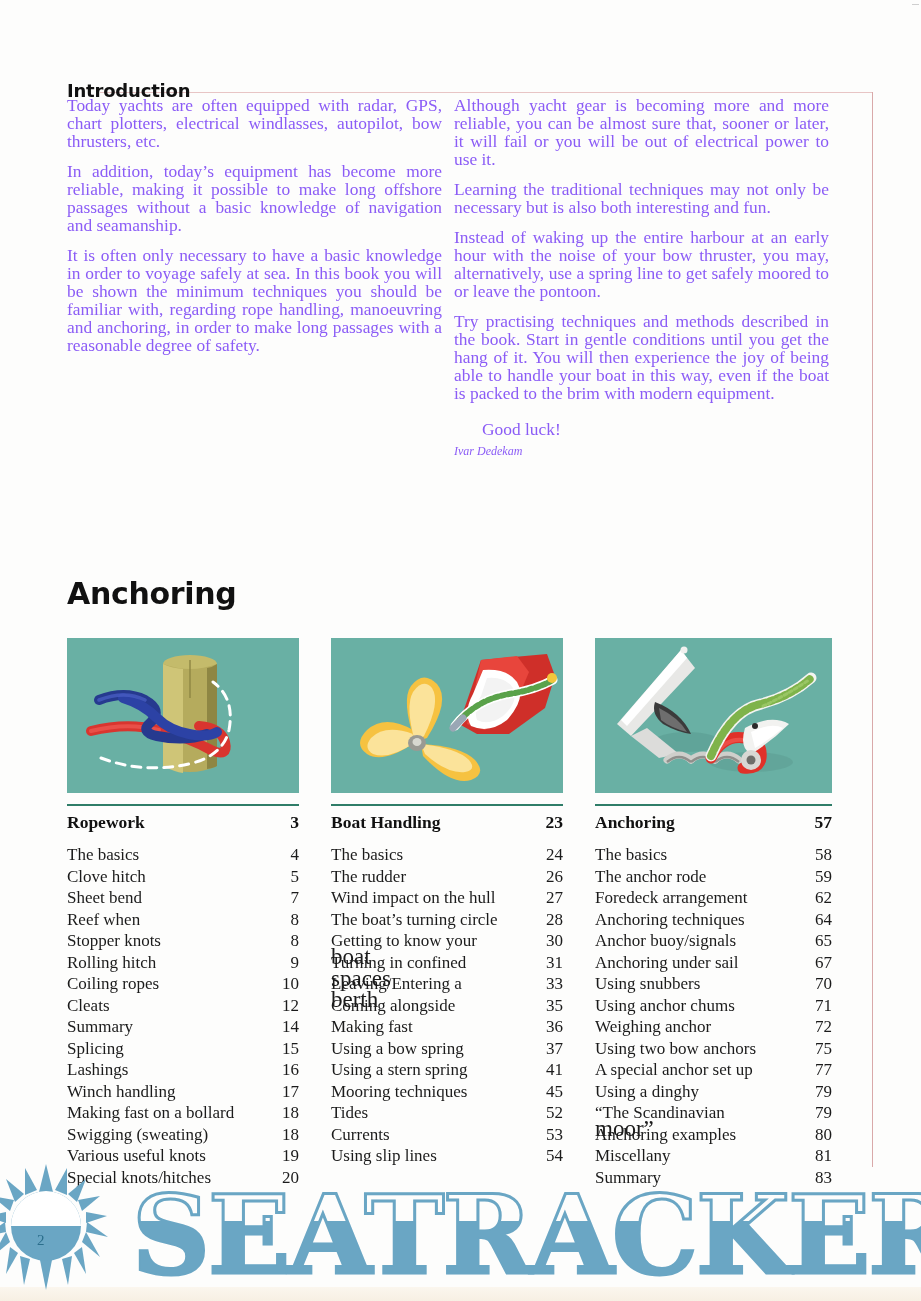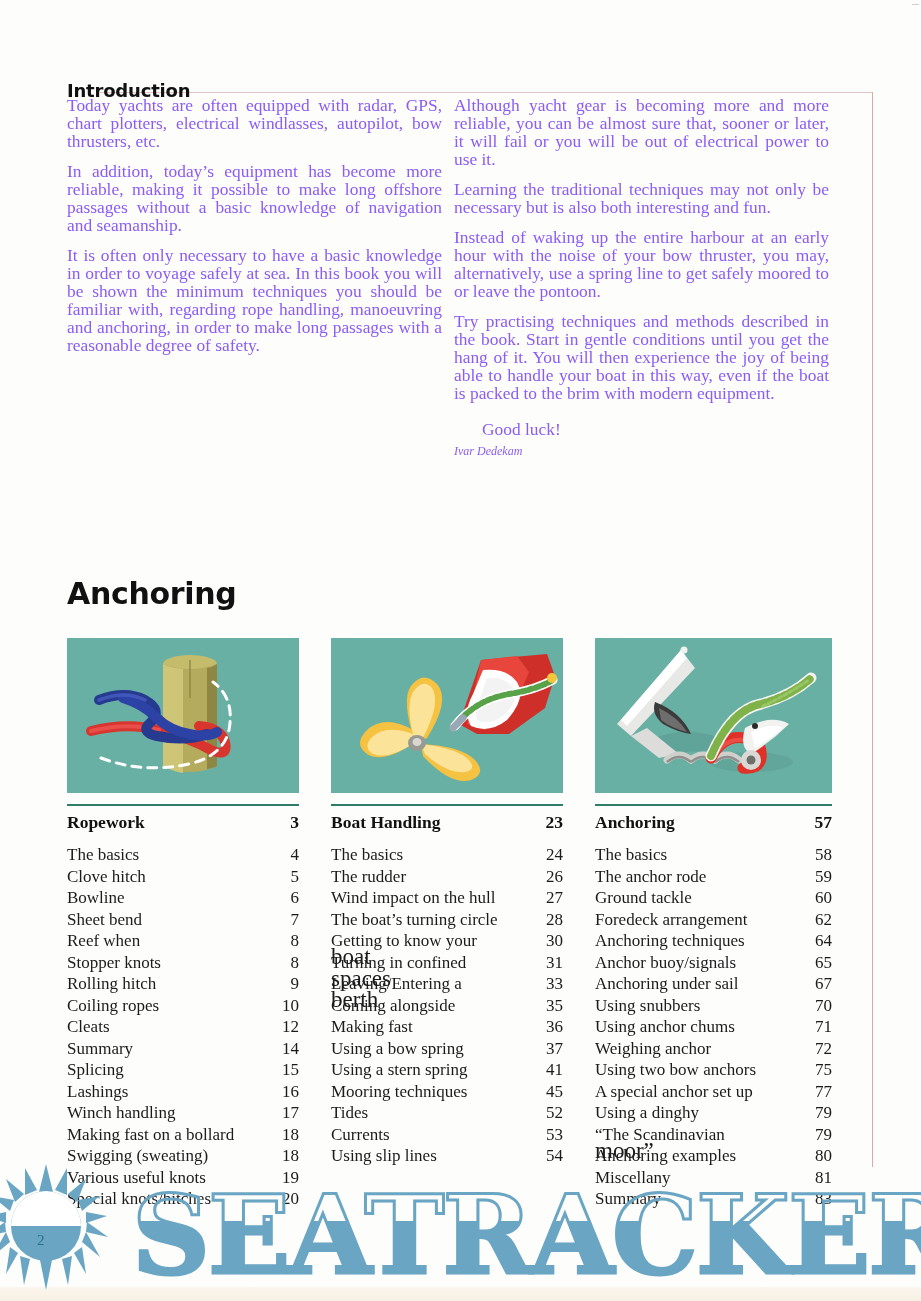--- a/index.html
+++ b/index.html
@@ -245,24 +245,20 @@
       <span>3</span>
     </div>
     <div class="toc-list">
       <div class="toc-row">
           <span class="t">The basics</span>
           <span class="p">4</span>
         </div>
       <div class="toc-row">
           <span class="t">Clove hitch</span>
           <span class="p">5</span>
-        </div>
-      <div class="toc-row">
-          <span class="t">Bowline</span>
-          <span class="p">6</span>
         </div>
       <div class="toc-row">
           <span class="t">Sheet bend</span>
           <span class="p">7</span>
         </div>
       <div class="toc-row">
           <span class="t">Reef when</span>
           <span class="p">8</span>
         </div>
       <div class="toc-row">
@@ -462,24 +458,20 @@
       <span>57</span>
     </div>
     <div class="toc-list">
       <div class="toc-row">
           <span class="t">The basics</span>
           <span class="p">58</span>
         </div>
       <div class="toc-row">
           <span class="t">The anchor rode</span>
           <span class="p">59</span>
-        </div>
-      <div class="toc-row">
-          <span class="t">Ground tackle</span>
-          <span class="p">60</span>
         </div>
       <div class="toc-row">
           <span class="t">Foredeck arrangement</span>
           <span class="p">62</span>
         </div>
       <div class="toc-row">
           <span class="t">Anchoring techniques</span>
           <span class="p">64</span>
         </div>
       <div class="toc-row">

